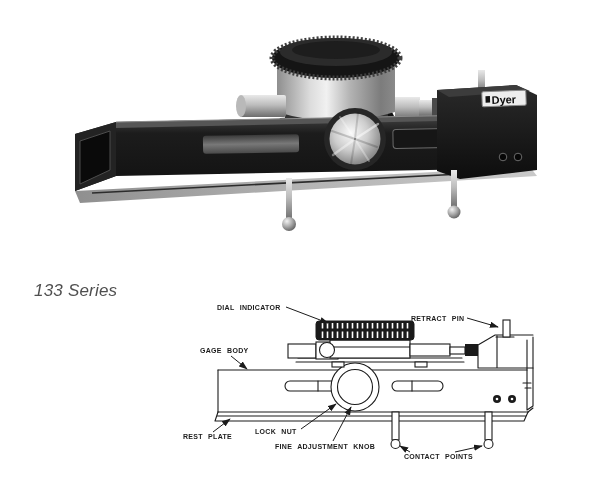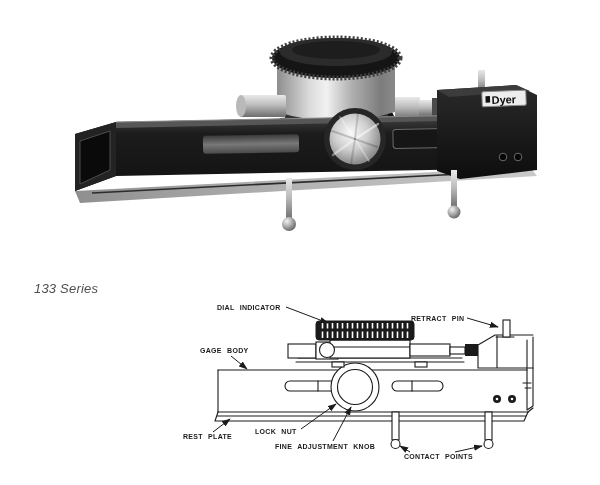--- a/index.html
+++ b/index.html
@@ -2,21 +2,21 @@
 <html><head>
 <meta charset="utf-8">
 <style>
   html,body{margin:0;padding:0;background:#fff;}
   #page{
     position:relative;width:600px;height:485px;background:#ffffff;overflow:hidden;
     font-family:"Liberation Sans",sans-serif;
   }
   #photo-svg{position:absolute;left:60px;top:18px;width:500px;height:228px;}
   #series-label{
-    position:absolute;left:34px;top:281px;font-style:italic;font-size:13px;
+    position:absolute;left:34px;top:281px;font-style:italic;font-size:17px;
     color:#4f4f4f;letter-spacing:.2px;
   }
   #diagram-svg{position:absolute;left:175px;top:296px;width:405px;height:172px;}
   .dline{stroke:#1b1b1b;stroke-width:1.1;fill:none;stroke-linecap:round;}
   .dfillw{fill:#ffffff;stroke:#1b1b1b;stroke-width:1.1;}
   .dlabel{font-family:"Liberation Sans",sans-serif;font-size:7px;font-weight:bold;
     fill:#1b1b1b;letter-spacing:.3px;word-spacing:3px;}
   .darrow{stroke:#1b1b1b;stroke-width:1;fill:none;}
 </style>
 </head>

